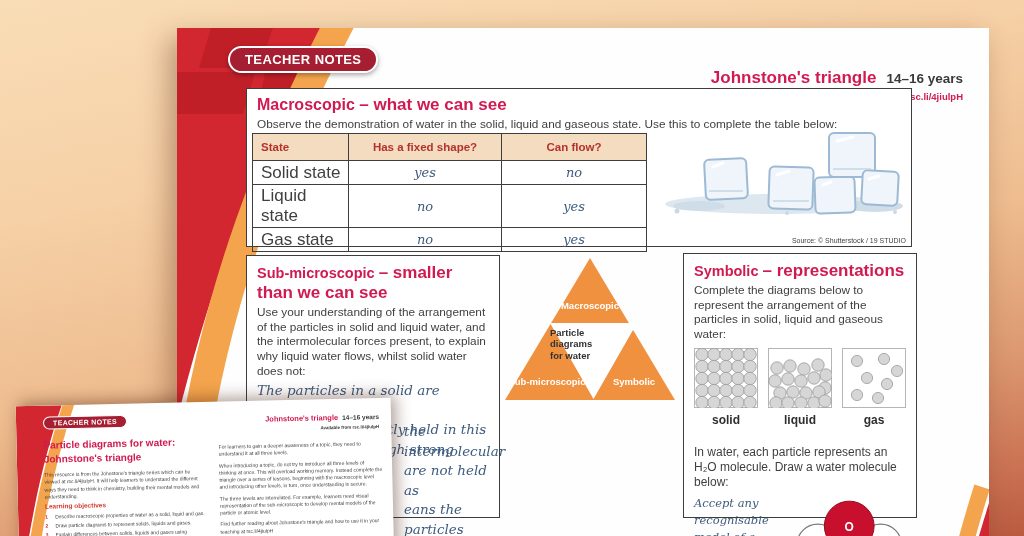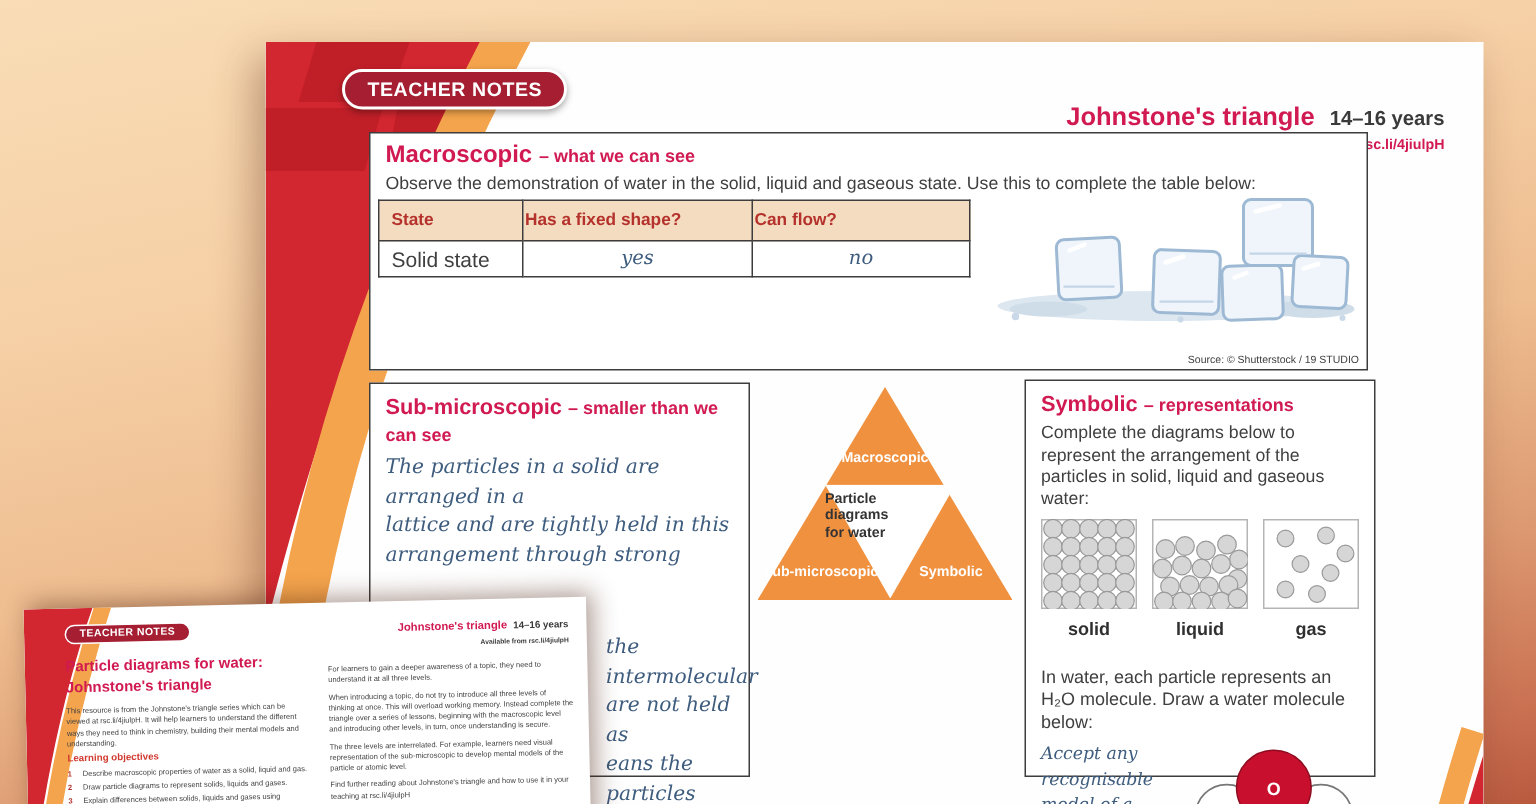--- a/index.html
+++ b/index.html
@@ -22,29 +22,29 @@
   .avail{font-size:9.5px;font-weight:bold;color:#3a3a3a;margin-top:3px;}
   .link{color:#d11a52;}
 
   .box{position:absolute;border:1.5px solid #3d3d3d;background:#fff;box-sizing:border-box;}
   .box-macro{left:69px;top:60px;width:666px;height:159px;padding:6px 10px;}
   .box-sub{left:69px;top:227px;width:254px;height:263px;padding:7px 10px;}
   .box-sym{left:506px;top:225px;width:234px;height:265px;padding:7px 10px;}
 
   .h-box{font-size:16px;font-weight:bold;color:#d11a52;}
   .h-box-sm{font-size:14.5px;font-weight:bold;color:#d11a52;}
-  .h-sub{font-size:12px;font-weight:bold;color:#d11a52;}
+  .h-sub{font-size:17px;font-weight:bold;color:#d11a52;}
   .body-text{font-size:11.8px;color:#3f3f3f;line-height:1.24;margin-top:2px;}
 
   table.macro-table{position:absolute;left:5px;top:44px;border-collapse:collapse;}
   .macro-table th,.macro-table td{border:1.3px solid #3d3d3d;}
-  .macro-table th{background:#f3dcc0;color:#b5322c;font-size:11.5px;font-weight:bold;height:24px;text-align:left;}
+  .macro-table th{background:#f3dcc0;color:#b5322c;font-size:11.5px;font-weight:bold;height:24px;text-align:center;}
   .macro-table th.first,.macro-table td.first{width:86px;text-align:left;padding-left:8px;}
   .macro-table th.c2{width:150px;}  .macro-table th.c3{width:142px;}
-  .macro-table td{height:21px;font-size:14px;color:#3f3f3f;}
+  .macro-table td{height:21px;font-size:17px;color:#3f3f3f;}
   .hand{font-family:"DejaVu Serif",serif;font-style:italic;color:#3e5c7e;}
   .macro-table td.ans{text-align:center;font-family:"DejaVu Serif",serif;font-style:italic;color:#3e5c7e;font-size:13px;}
 
   .ice{position:absolute;right:4px;top:36px;}
   .credit{position:absolute;right:5px;bottom:2px;font-size:7px;color:#3f3f3f;}
 
   .hand-block{font-size:13.5px;line-height:1.45;margin-top:3px;}
   .hand-frag{position:absolute;left:157px;top:166px;font-size:13.5px;line-height:1.45;}
 
   
@@ -138,20 +138,30 @@
         <tbody>
             <tr>
           <th class="first">State</th>
           <th class="c2">Has a fixed shape?</th>
           <th class="c3">Can flow?</th>
         </tr>
         <tr>
           <td class="first">Solid state</td>
           <td class="ans">yes</td>
           <td class="ans">no</td>
+        </tr>
+        <tr>
+          <td class="first">Liquid state</td>
+          <td class="ans">no</td>
+          <td class="ans">yes</td>
+        </tr>
+        <tr>
+          <td class="first">Gas state</td>
+          <td class="ans">no</td>
+          <td class="ans">yes</td>
         </tr>
       </tbody>
         </table>
 
       <svg class="ice" width="250" height="92" viewBox="0 0 250 92">
         <ellipse cx="120" cy="79" rx="112" ry="10" fill="#dce7f0"></ellipse>
         <ellipse cx="42" cy="81" rx="26" ry="5" fill="#cfdde9"></ellipse>
         <ellipse cx="218" cy="81" rx="28" ry="6" fill="#cfdde9"></ellipse>
         <circle cx="20" cy="86" r="2.5" fill="#c9d9e8"></circle>
           <circle cx="238" cy="87" r="2" fill="#c9d9e8"></circle>
@@ -176,20 +186,21 @@
             <path d="M176 44 L214 44"></path>
         </g>
       </svg>
       <div class="credit">Source: © Shutterstock / 19 STUDIO</div>
     </div>
 
     <div class="box box-sub">
       <div>
         <span class="h-box-sm">Sub-microscopic </span><span class="h-sub">– smaller than we can see</span>
       </div>
+      <div class="body-text">Use your understanding of the arrangement of the particles in solid and liquid water, and the intermolecular forces present, to explain why liquid water flows, whilst solid water does not:</div>
       <div class="hand hand-block">
         <div>The particles in a solid are arranged in a</div>
         <div>lattice and are tightly held in this</div>
         <div>arrangement through strong</div>
       </div>
       <div class="hand hand-frag">
         <div>the intermolecular</div>
         <div>are not held as</div>
         <div>eans the particles</div>
 

